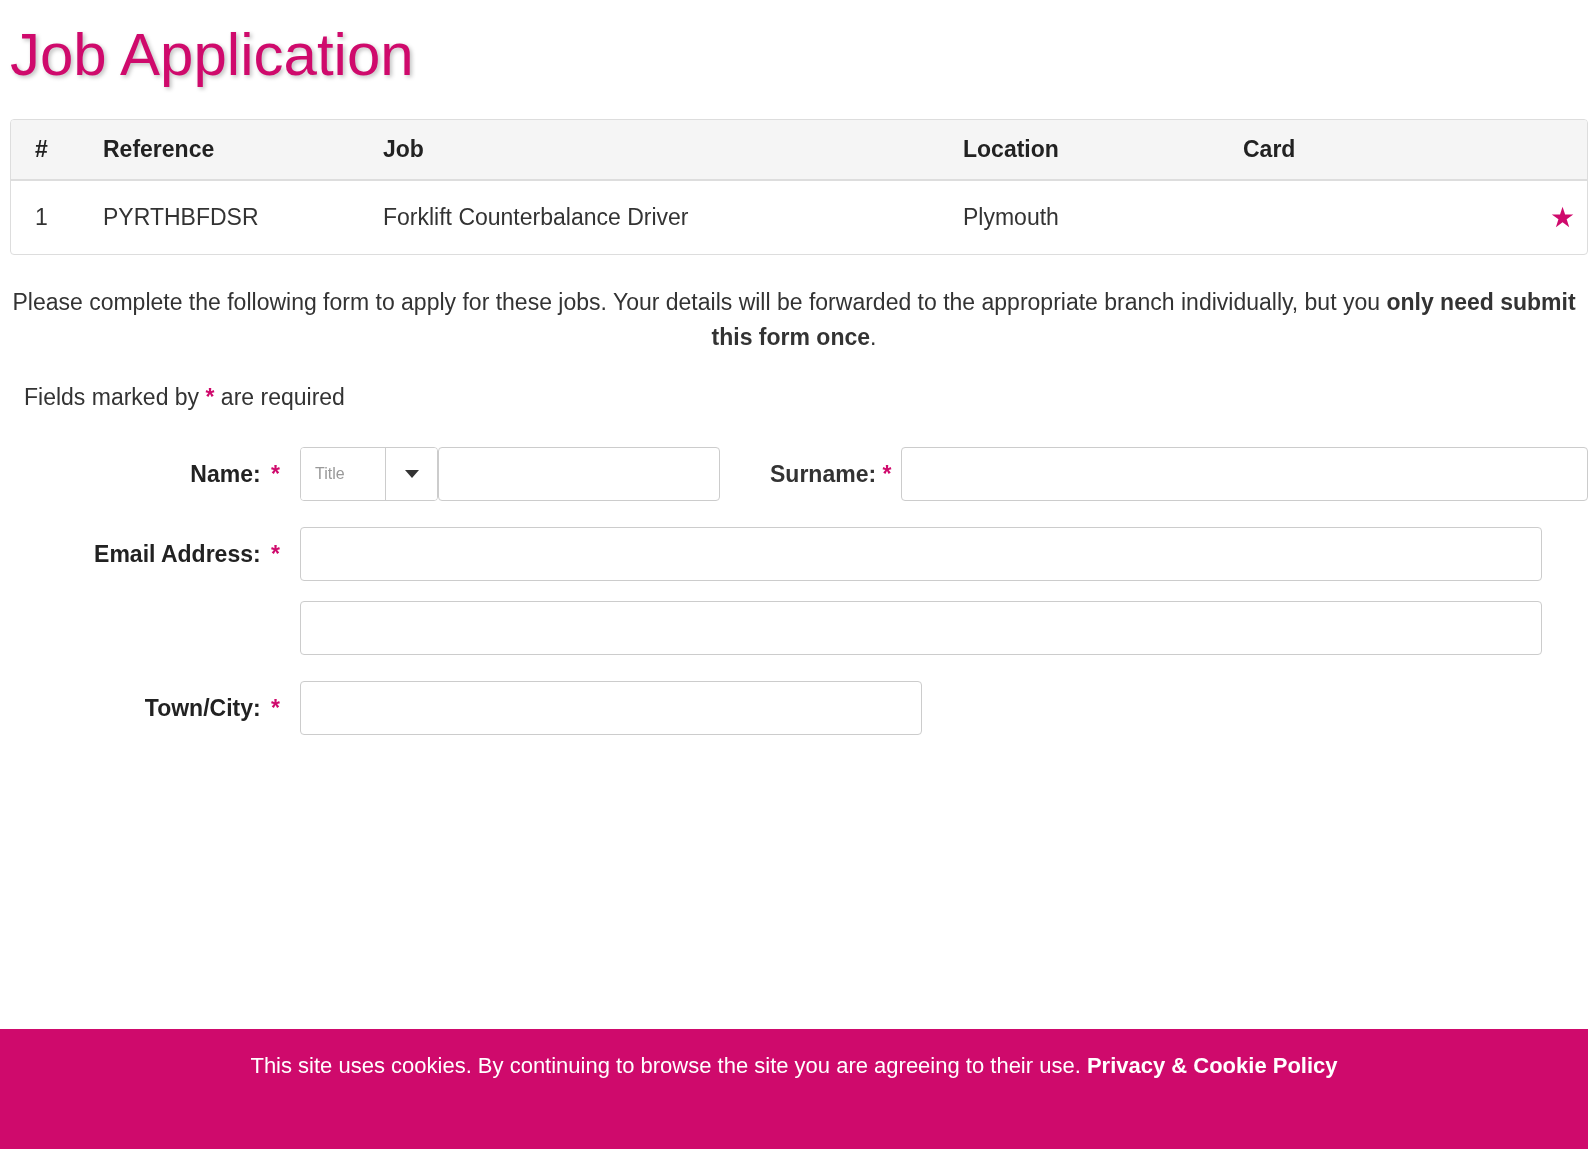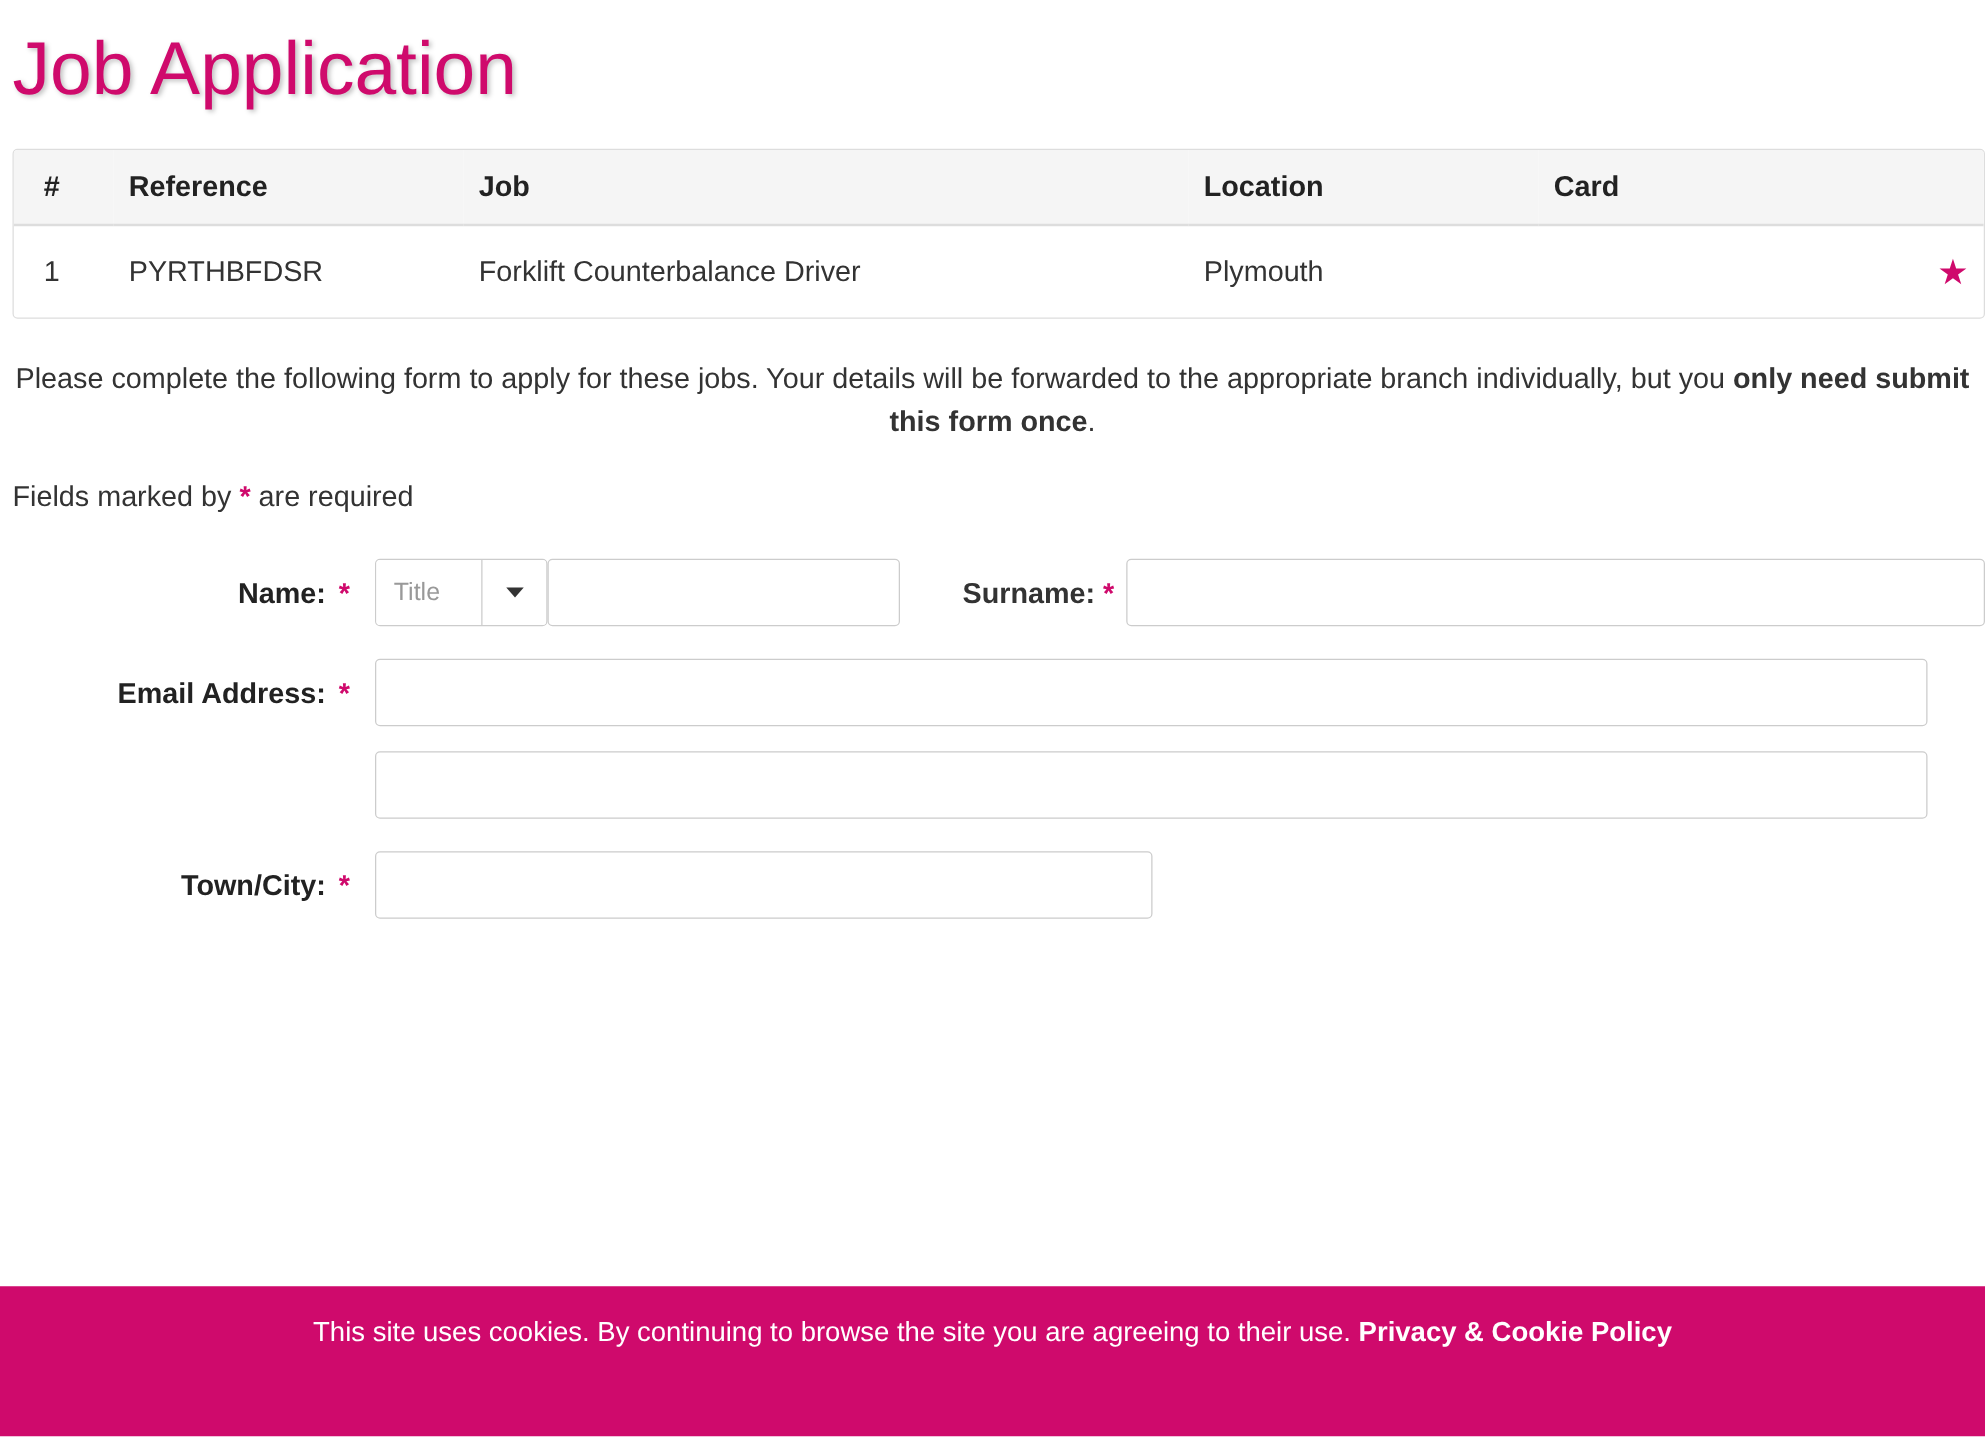--- a/index.html
+++ b/index.html
@@ -61,21 +61,21 @@
       font-size: 28px;
     }
     .instructions {
       margin: 0 10px 30px 10px;
       line-height: 1.5;
       color: #333;
       text-align: center;
     }
     .instructions b { font-weight: 700; }
     .required-note {
-      margin: 0 10px 36px 10px;
+      margin: 0 10px 36px 24px;
       color: #333;
     }
     .required-star {
       color: #cf0a6c;
       font-weight: 700;
     }
     
     .form {
       margin-left: 0;
     }
@@ -96,21 +96,21 @@
     .input-col {
       flex: 1;
       display: flex;
       align-items: center;
     }
     input[type=text] {
       height: 54px;
       border: 1px solid #ccc;
       border-radius: 4px;
       padding: 0 14px;
-      font-size: 20px;
+      font-size: 16px;
       background: #fff;
       color: #555;
     }
     
     .title-combo {
       display: flex;
       border: 1px solid #ccc;
       border-radius: 4px;
       overflow: hidden;
       height: 54px;

